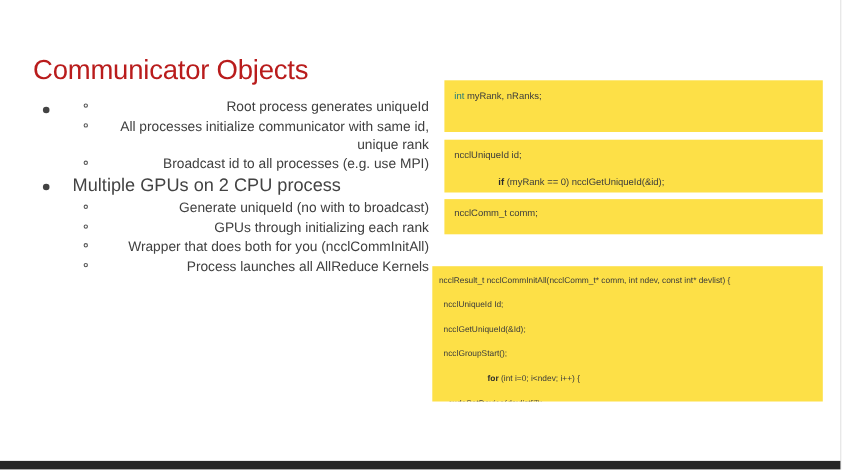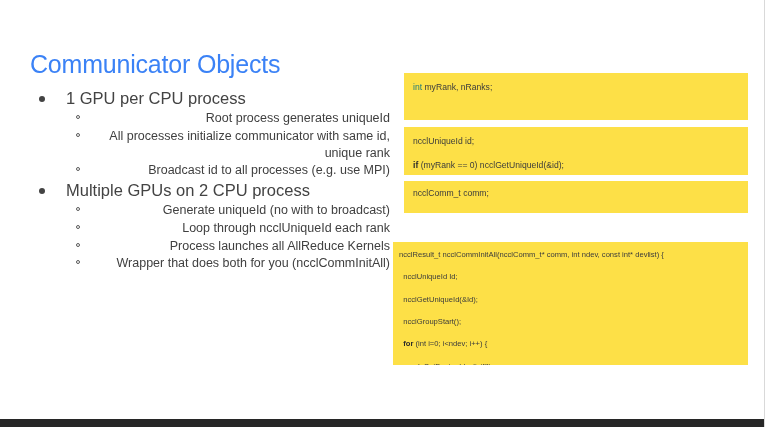--- a/index.html
+++ b/index.html
@@ -18,21 +18,21 @@
     overflow: hidden;
     border-right: 1px solid #d9d9d9;
     box-sizing: border-box;
   }
   .slide-title {
     position: absolute;
     left: 30px;
     top: 33px;
     font-size: 25px;
     font-weight: 400;
-    color: #3b82f6;
+    color: #b91c1c;
     letter-spacing: -0.2px;
     line-height: 1.15;
     white-space: nowrap;
   }
   
   .body-col {
     position: absolute;
     left: 30px;
     top: 88px;
     width: 360px;
@@ -102,21 +102,21 @@
     color: #3b3b3b;
     white-space: pre;
     box-sizing: border-box;
     overflow: hidden;
   }
   .cb1 { left: 404px; top: 64px;  width: 344px; height: 47px; padding: 8px 0 8px 9px; }
   .cb2 { left: 404px; top: 118px; width: 344px; height: 48px; padding: 8px 0 8px 9px; }
   .cb3 { left: 404px; top: 172px; width: 344px; height: 32px; padding: 6px 0 20px 9px; }
   .cb4 { left: 393px; top: 234px; width: 355px; height: 123px; padding: 7px 0 7px 6px; font-size: 7.6px; line-height: 1.48; }
   .kw-type { color: #1f7a7a; }
-  .kw-bold { color: #2b2b2b; font-weight: bold; }
+  .kw-bold { color: #2b2b2b; font-weight: bold; margin-left: 40px; }
   .code-line { display: block; }
   
   .bottom-bar {
     position: absolute;
     left: 0;
     bottom: 0;
     width: 765px;
     height: 8px;
     background: #272727;
   }
@@ -125,35 +125,34 @@
 <body>
 
 <div class="slide">
 
   <h1 class="slide-title">Communicator Objects</h1>
 
   <div class="body-col">
     <ul class="lvl1">
 
       <li class="b1">
-        <span class="txt1">1 GPU per CPU process</span>
         <ul class="lvl2">
           <li class="b2">Root process generates uniqueId</li>
           <li class="b2">All processes initialize communicator with same id, unique rank</li>
           <li class="b2">Broadcast id to all processes (e.g. use MPI)</li>
         </ul>
       </li>
 
       <li class="b1 gap-above">
         <span class="txt1">Multiple GPUs on 2 CPU process</span>
         <ul class="lvl2">
           <li class="b2">Generate uniqueId (no with to broadcast)</li>
-          <li class="b2">Loop through ncclUniqueId each rank</li>
+          <li class="b2">GPUs through initializing each rank</li>
+          <li class="b2">Wrapper that does both for you (ncclCommInitAll)</li>
           <li class="b2">Process launches all AllReduce Kernels</li>
-          <li class="b2">Wrapper that does both for you (ncclCommInitAll)</li>
         </ul>
       </li>
 
     </ul>
   </div>
 
   <pre class="code-block cb1"><span class="code-line"><span class="kw-type">int</span> myRank, nRanks;</span>
 </pre>
   <pre class="code-block cb2"><span class="code-line">ncclUniqueId id;</span>
 <span class="code-line"><span class="kw-bold">if</span> (myRank == 0) ncclGetUniqueId(&amp;id);</span>

